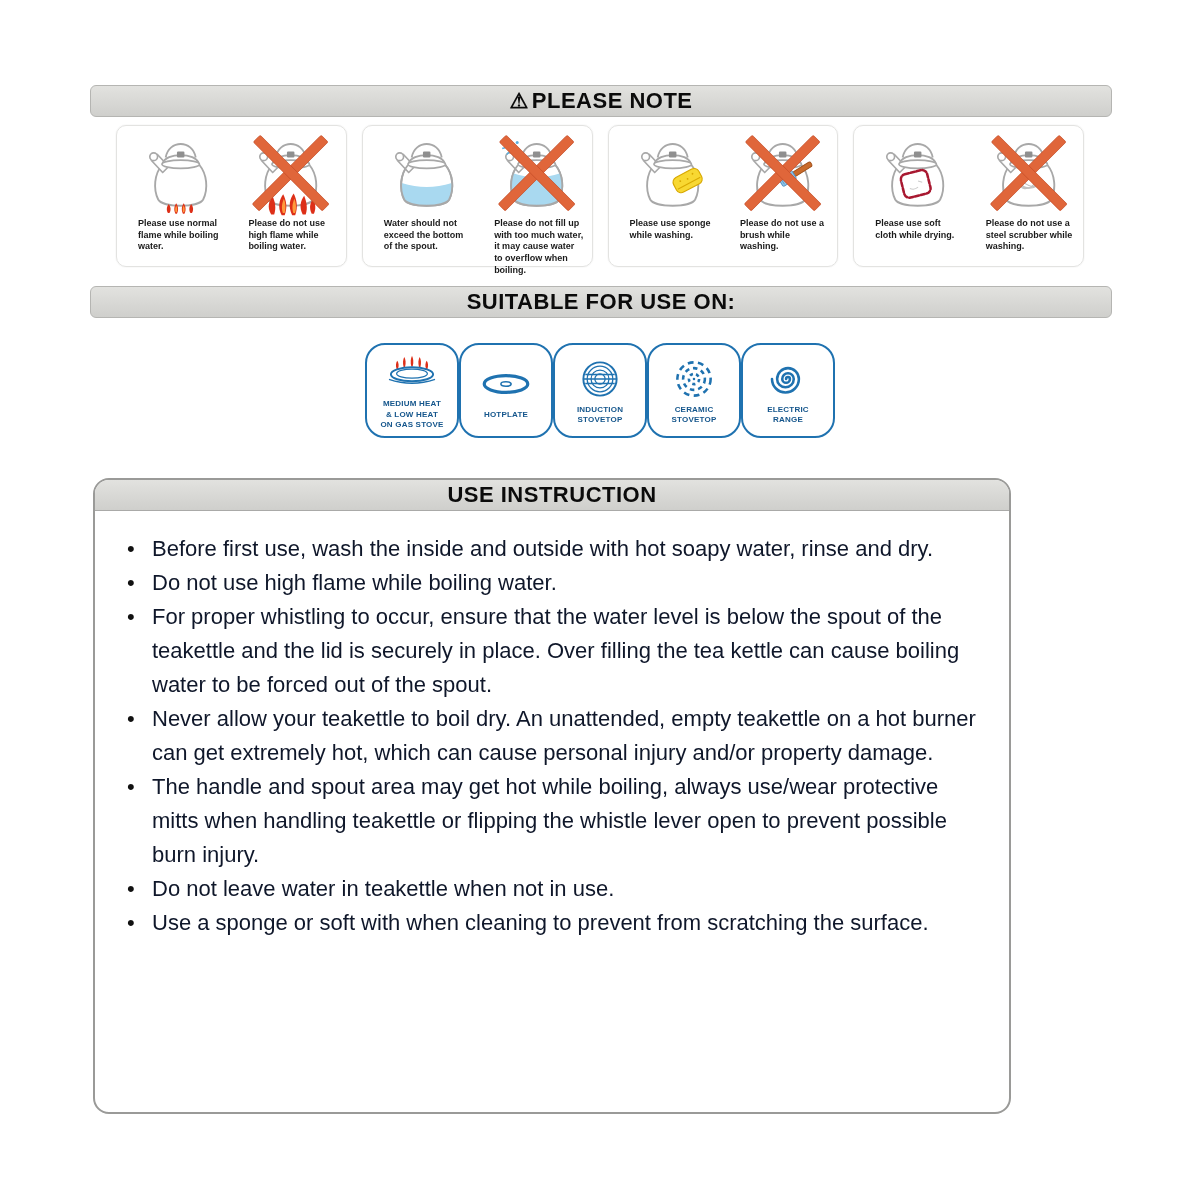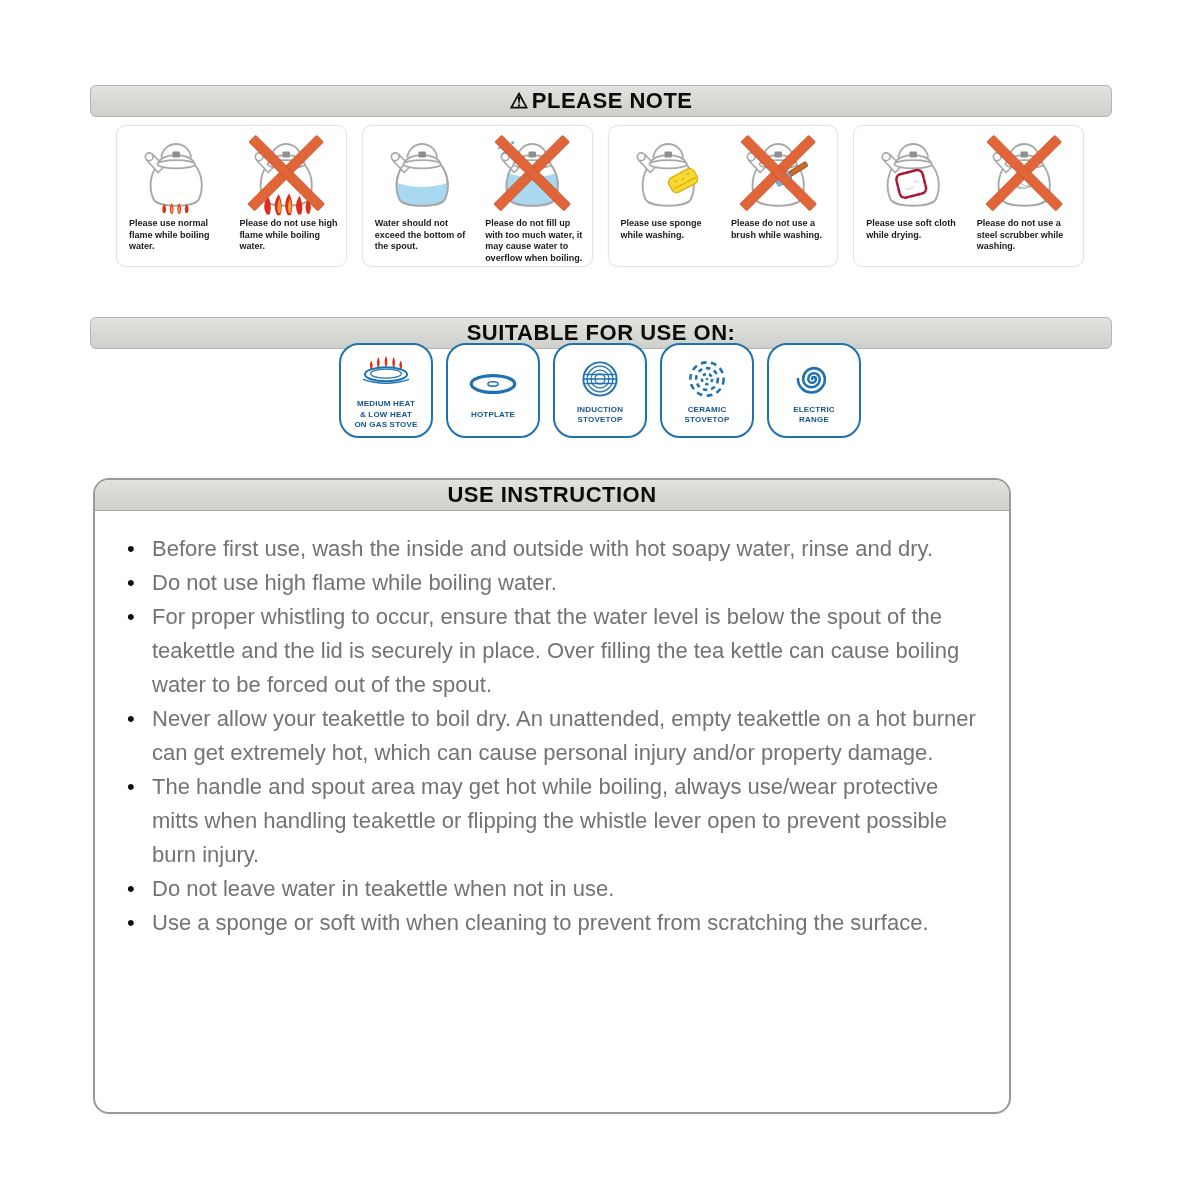--- a/index.html
+++ b/index.html
@@ -20,29 +20,29 @@
   }
   .warn-glyph{font-size:21px;margin-right:3px;font-weight:700;}
 
   
   .panels{left:116px;top:125px;width:968px;height:142px;display:flex;gap:15px;}
   .panel{
     flex:1;background:#fff;border:1px solid #e3e3e1;border-radius:10px;
     box-shadow:0 0 0 1px rgba(0,0,0,0.02);
     display:flex;padding:6px 6px 4px 6px;gap:4px;
   }
-  .fig{flex:1;display:flex;flex-direction:column;align-items:center;min-width:0;}
+  .fig{flex:1;display:flex;flex-direction:column;align-items:center;min-width:0;margin-left:9px;}
   .fig svg.scene{width:100%;height:84px;flex:none;}
   .caption{
     font-size:9px;line-height:1.3;font-weight:700;color:#1a1a1a;
     width:100%;padding:2px 2px 0 6px;box-sizing:border-box;text-align:left;
   }
 
   
-  .tiles{left:0;top:343px;width:1200px;display:flex;justify-content:center;gap:13px;}
+  .tiles{left:0;top:343px;width:1200px;display:flex;justify-content:center;}
   .tile{
     width:94px;height:95px;border:2px solid #1f72b0;border-radius:20px;
     display:flex;flex-direction:column;align-items:center;justify-content:center;
     background:#fff;box-sizing:border-box;padding:4px 2px 5px 2px;
   }
   .tile svg{width:64px;height:48px;flex:none;}
   .tile-label{
     font-size:8px;font-weight:700;color:#15568c;text-align:center;
     line-height:1.3;letter-spacing:.2px;white-space:pre-line;margin-top:2px;
   }
@@ -57,21 +57,21 @@
     height:30px;background:linear-gradient(#e2e2df,#cfcfcc);
     border-bottom:1px solid #aaaaa8;
     display:flex;align-items:center;justify-content:center;
     font-weight:700;font-size:22px;letter-spacing:.5px;color:#0b0b0b;
   }
   .instr-list{
     list-style:none;margin:0;padding:21px 24px 0 28px;
   }
   .instr-list li{
     position:relative;padding-left:29px;
-    font-size:22px;line-height:34px;color:#737373;
+    font-size:22px;line-height:34px;color:#0f172a;
   }
   .instr-list li::before{
     content:"\2022";position:absolute;left:4px;top:0;
     font-size:22px;line-height:34px;color:#111;
   }
   .hidden-defs{position:absolute;width:0;height:0;overflow:hidden;}
 </style>
 </head>
 <body>
 
@@ -225,21 +225,21 @@
       <svg class="scene" viewBox="0 0 100 112">
         <use href="#kettle"></use>
           <use href="#scrubber"></use>
           <use href="#cross"></use>
       </svg>
       <div class="caption">Please do not use a steel scrubber while washing.</div>
     </div>
   </div>
 </div>
 
-<div class="abs section-bar" style="top:317px;">
+<div class="abs section-bar" style="top:286px;">
   <span>SUITABLE FOR USE ON:</span>
 </div>
 
 <div class="abs tiles">
 
   <div class="tile">
     <svg viewBox="0 0 100 64">
       <g fill="#dd2f18">
         <path d="M26,26 C24,20 25,16 27,13 C29,16 30,20 28,26 Z"></path>
         <path d="M37,23 C35,16 36,11 38,7 C40,11 41,16 39,23 Z"></path>

